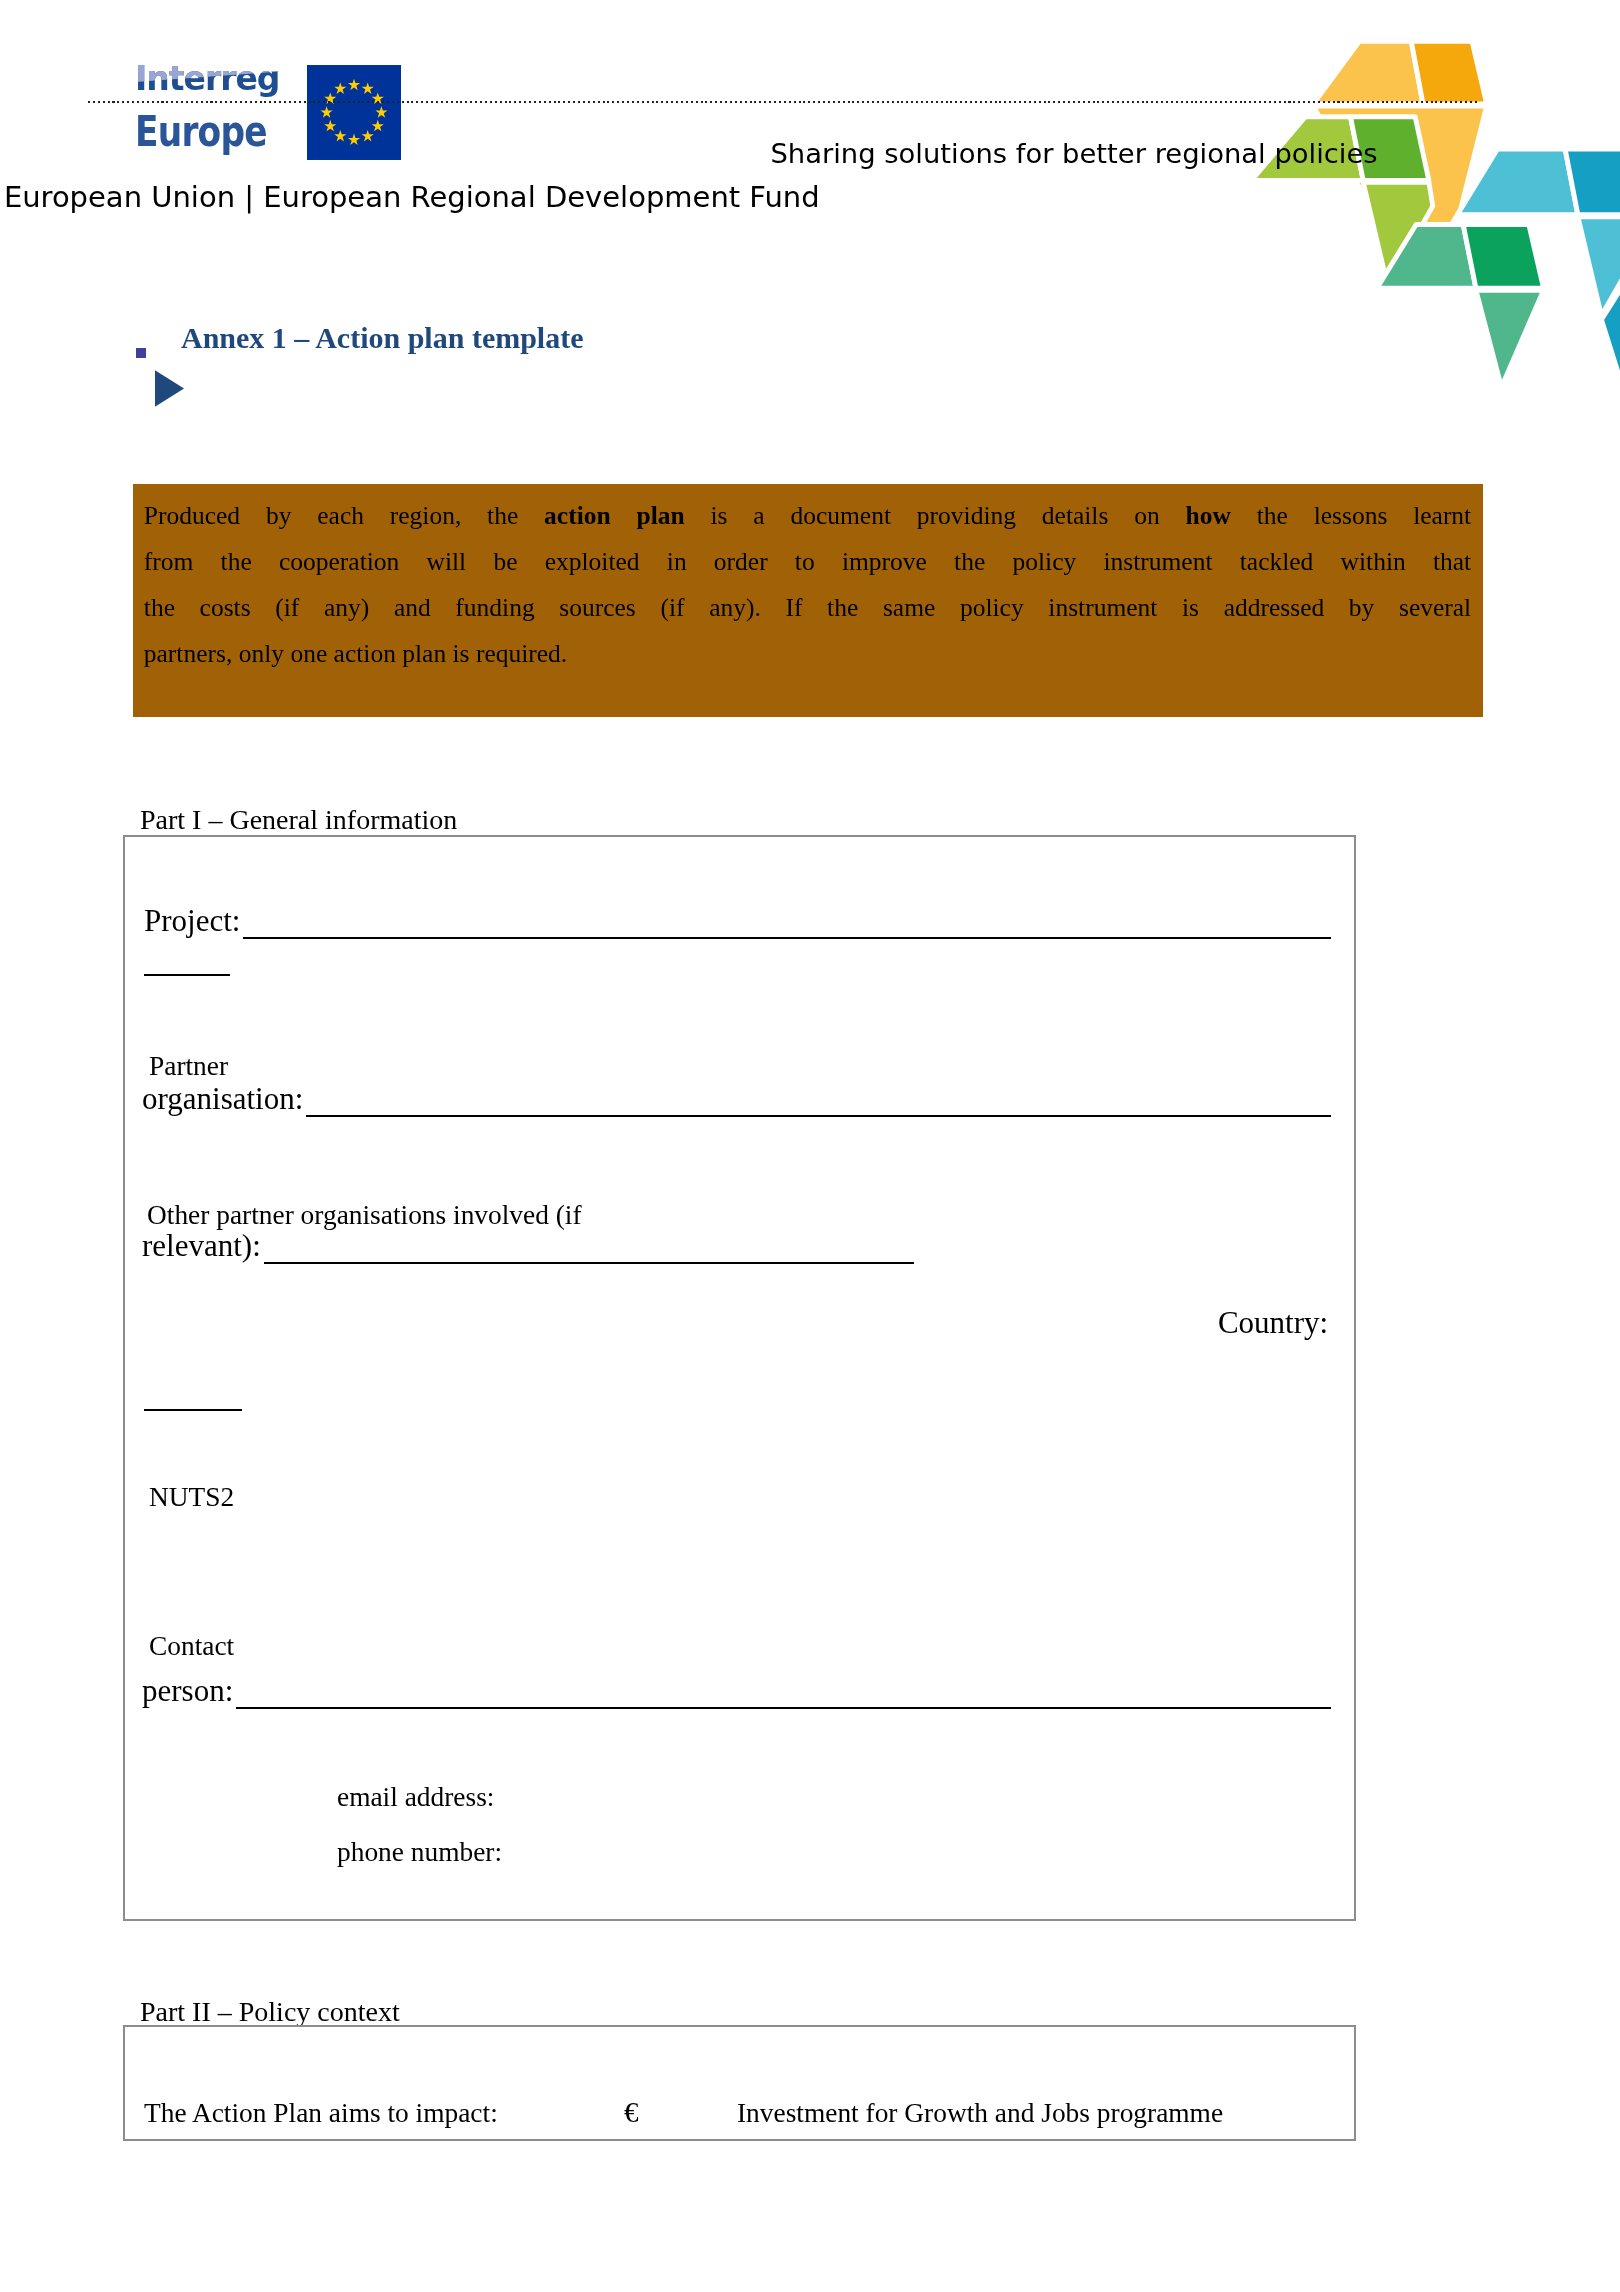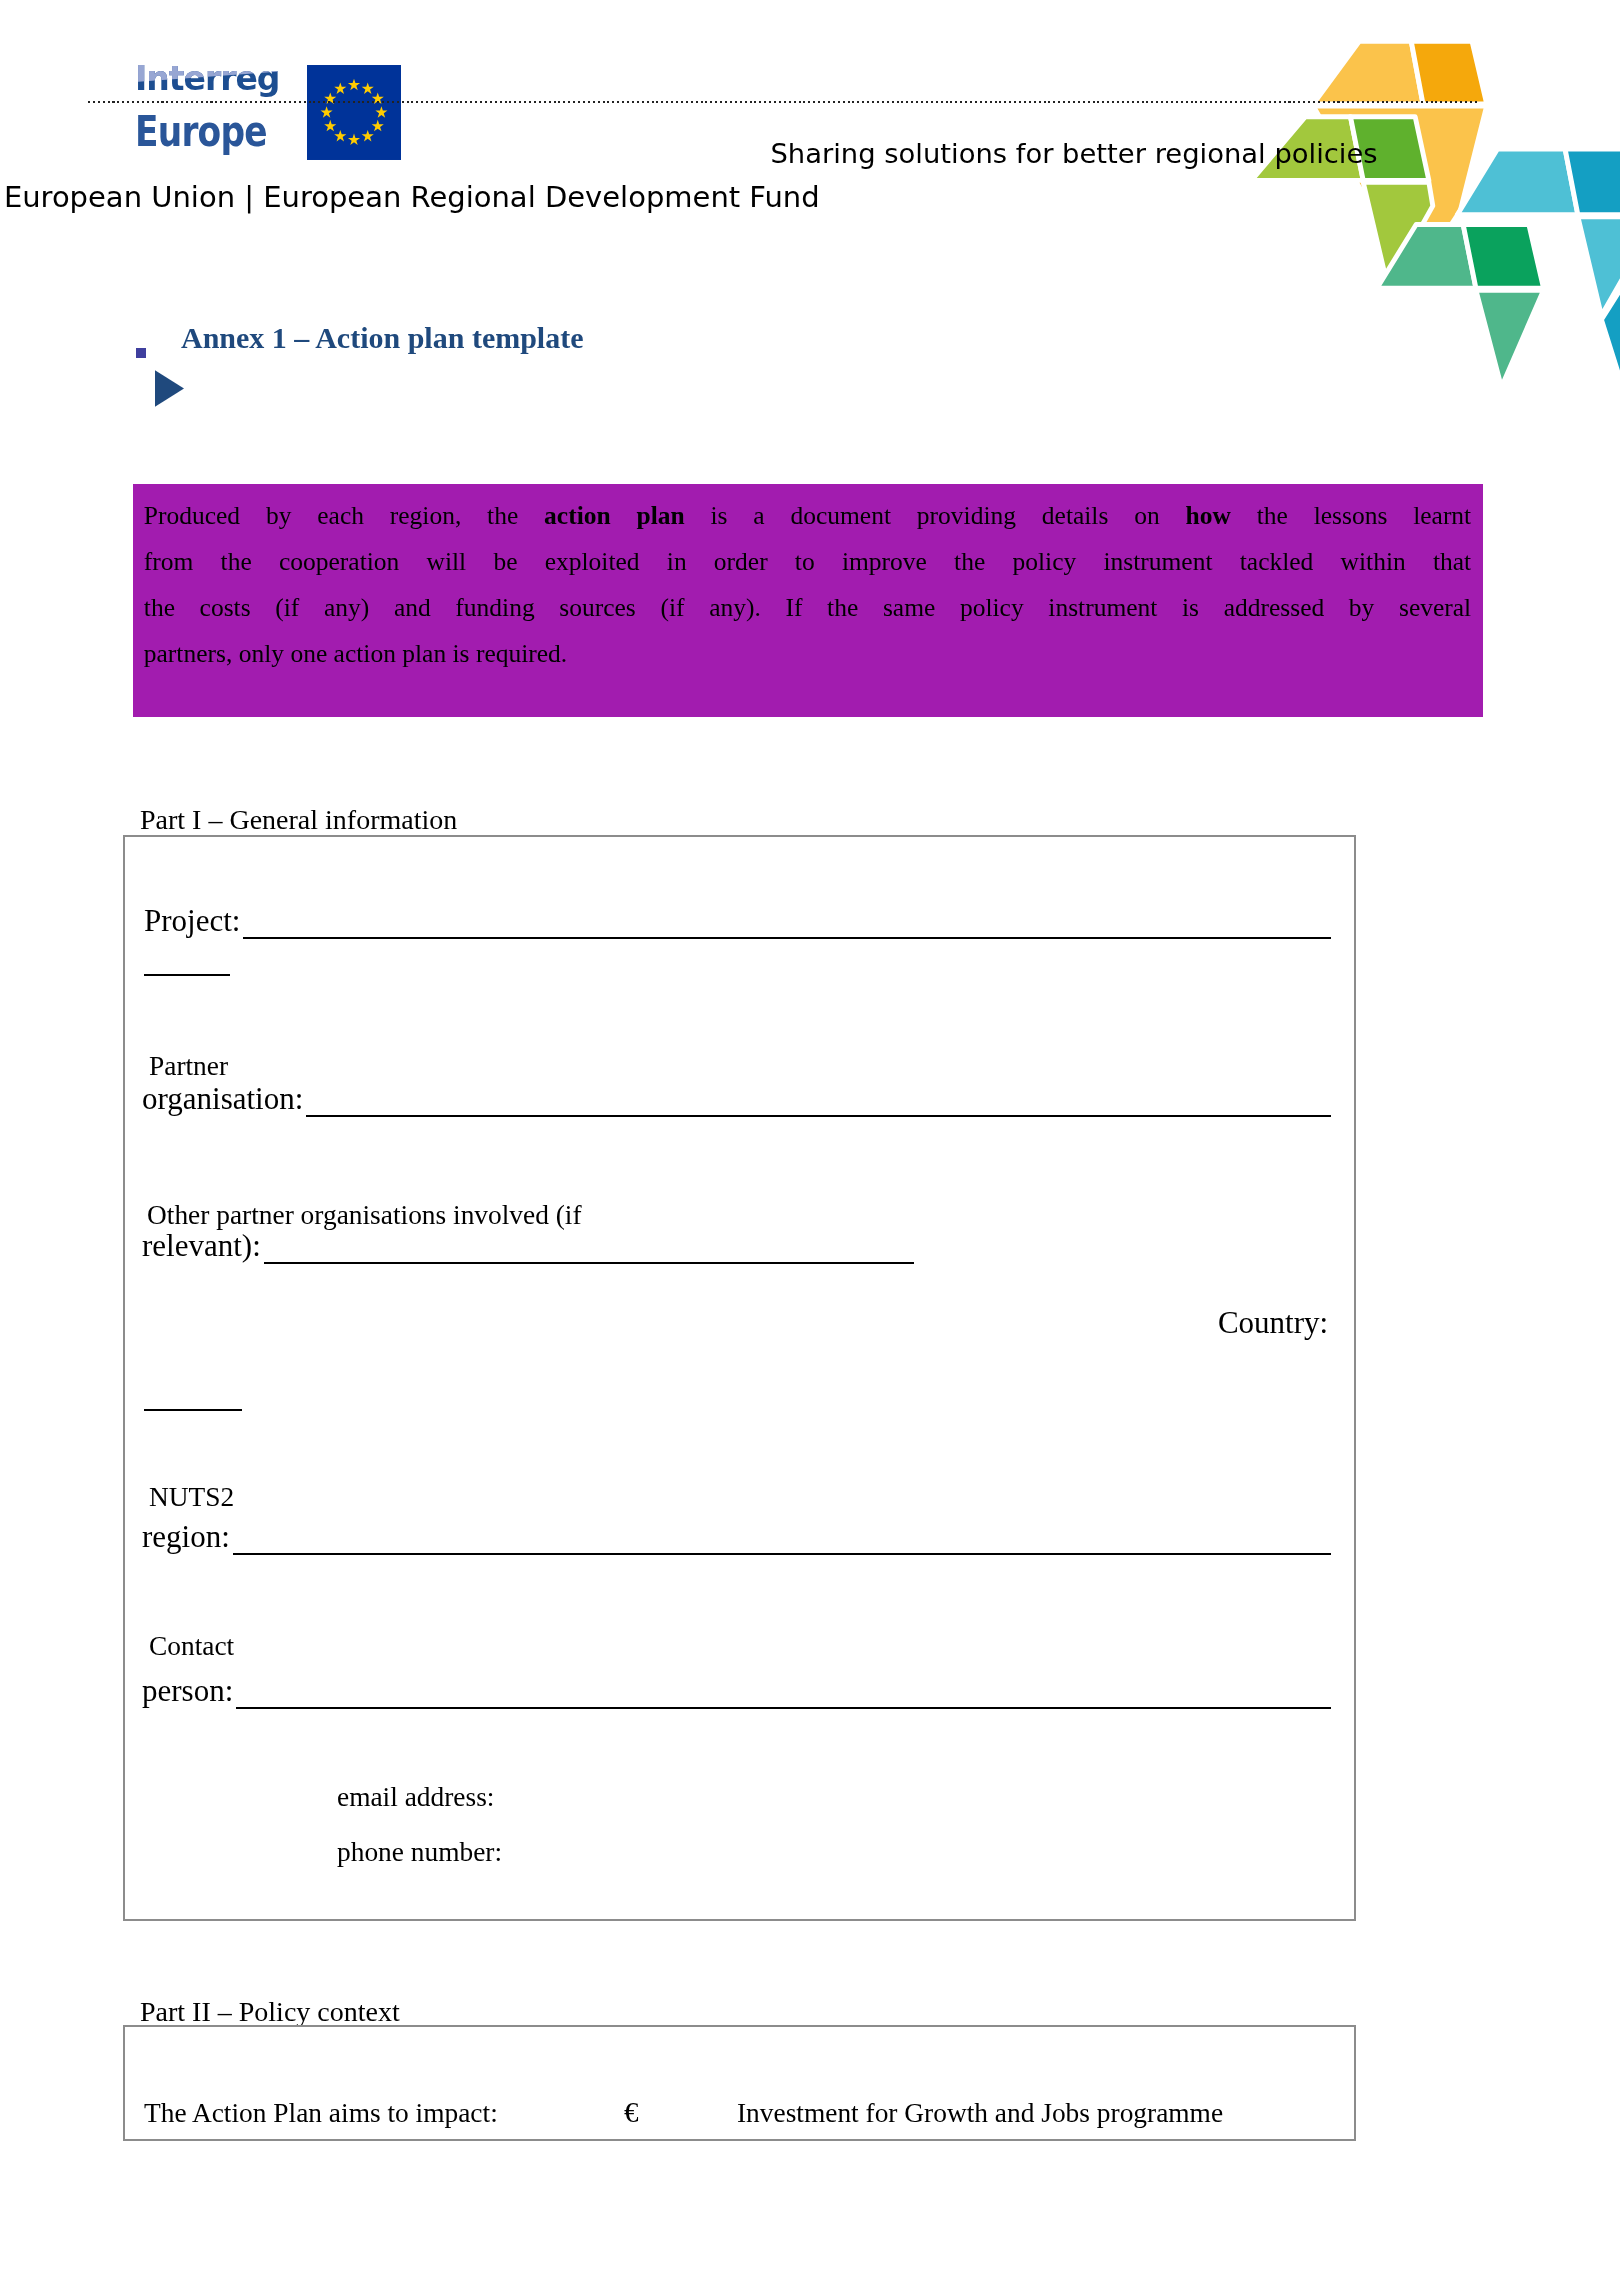--- a/index.html
+++ b/index.html
@@ -22,21 +22,21 @@
   .logo .l2{font-size:43px;line-height:47px;color:#2A5699;letter-spacing:-1px;transform:scaleX(.8);transform-origin:left;margin-top:7.8px;}
   .tagline{position:absolute;left:686px;top:138px;width:776px;text-align:center;z-index:4;
     font-family:"DejaVu Sans",sans-serif;font-size:27.4px;color:#000;}
   .euline{position:absolute;left:3.9px;top:180px;z-index:4;
     font-family:"DejaVu Sans",sans-serif;font-size:29px;color:#000;}
   
   .bullet-sq{position:absolute;left:136px;top:348px;width:9.8px;height:9.8px;background:#3F3F9E;}
   .tri-svg{position:absolute;left:155px;top:370px;width:29px;height:37px;}
   .doc-title{position:absolute;left:181px;top:321px;font-size:30px;font-weight:bold;color:#1F497D;}
   
-  .intro{position:absolute;left:133px;top:484px;width:1350px;height:233px;background:#a21caf;overflow:hidden;}
+  .intro{position:absolute;left:133px;top:484px;width:1350px;height:233px;background:#a16207;overflow:hidden;}
   .intro-inner{margin:8.8px 11.8px 0 10.8px;font-size:25.5px;line-height:46px;}
   .iline{text-align:justify;text-align-last:justify;}
   .iline.last{text-align-last:left;}
   
   .pheading{position:absolute;font-size:28px;font-weight:normal;}
   .formbox{position:absolute;border:2px solid #8C8C8C;background:#fff;}
   
   .frow{position:absolute;display:flex;align-items:flex-end;font-size:31px;}
   .frow .lab{white-space:nowrap;padding-right:2.9px;}
   .frow .fill{flex:1;border-bottom:2px solid #000;}
@@ -136,24 +136,20 @@
     <span class="fill"></span>
   </div>
 
   <div class="frow" style="left:144px;top:1305px;width:1187px;height:45px;flex-direction:column;">
     <span class="lab">Country:</span>
     <span class="fill"></span>
   </div>
   <div class="sline" style="left:144px;top:1409px;width:98px;"></div>
 
   <div class="flabel" style="left:149px;top:1482px;">NUTS2</div>
-  <div class="frow" style="left:142px;top:1510px;width:1189px;height:45px;">
-    <span class="lab">region:</span>
-    <span class="fill"></span>
-  </div>
 
   <div class="flabel" style="left:149px;top:1631px;">Contact</div>
   <div class="frow" style="left:142px;top:1664px;width:1189px;height:45px;">
     <span class="lab">person:</span>
     <span class="fill"></span>
   </div>
 
   <div class="flabel" style="left:337px;top:1782px;">email address:</div>
   <div class="flabel" style="left:337px;top:1837px;">phone number:</div>
 

